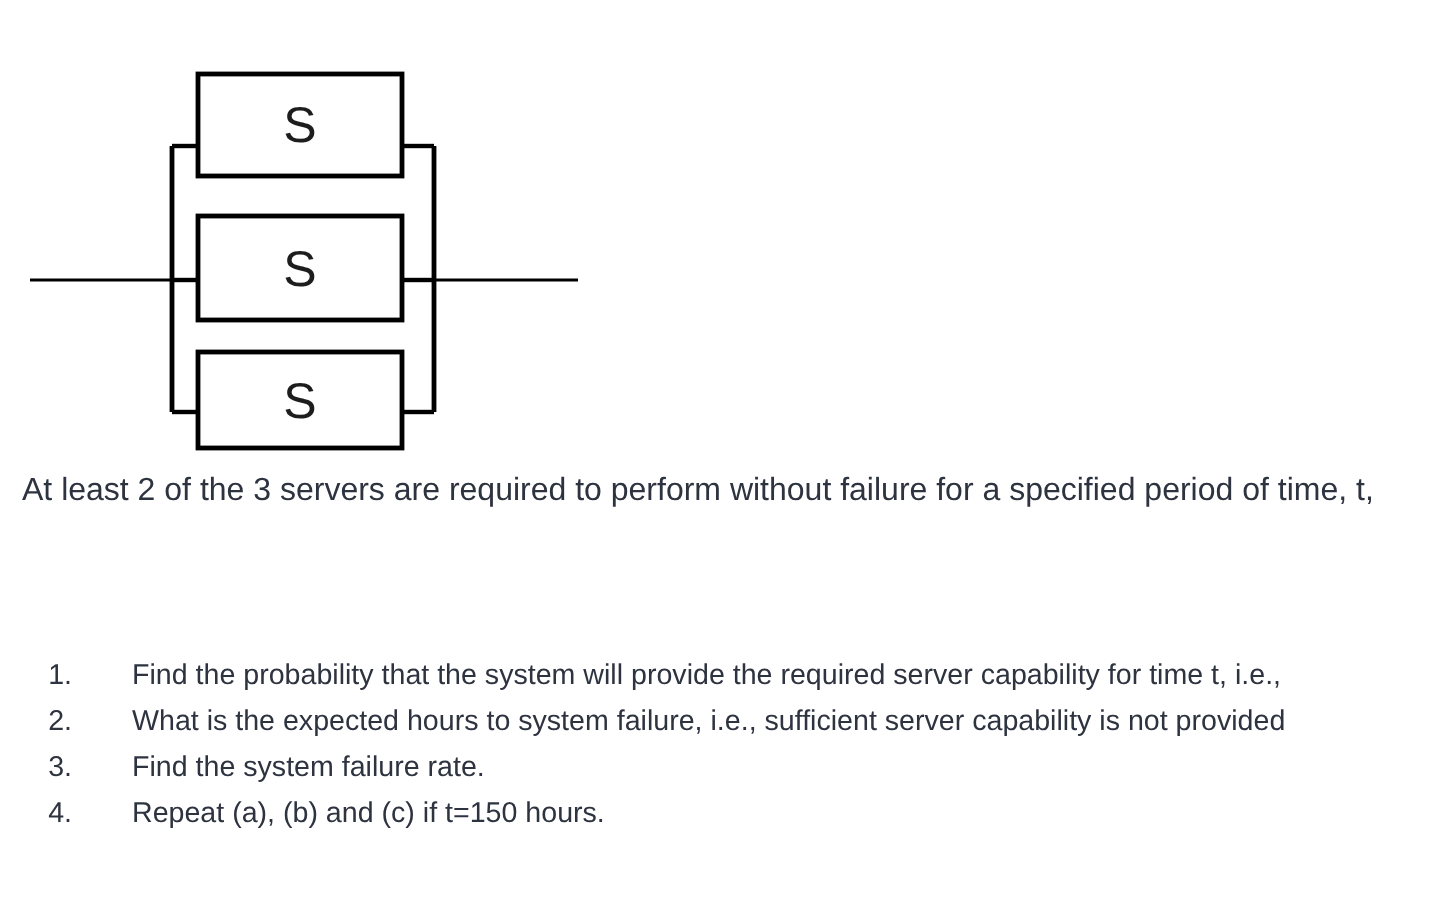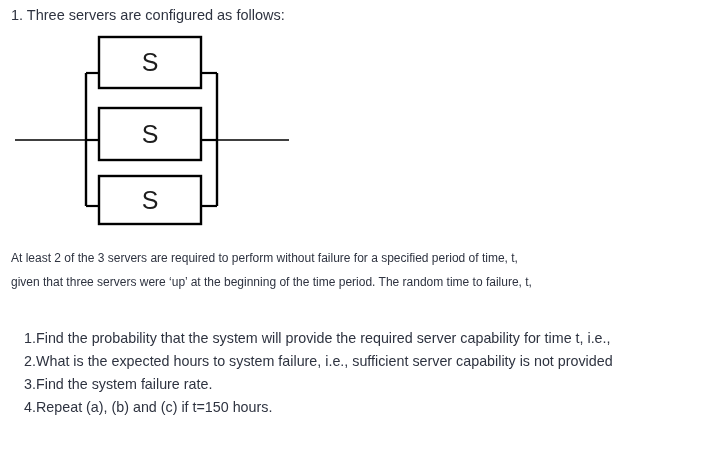--- a/index.html
+++ b/index.html
@@ -41,23 +41,23 @@
     top: 28px;
     width: 320px;
     height: 205px;
   }
   .diagram svg { display: block; }
 
   
   .body-para {
     position: absolute;
     left: 11px;
-    top: 246px;
+    top: 234px;
     width: 700px;
-    font-size: 12px;
+    font-size: 16px;
     line-height: 24px;
     color: #2e3340;
   }
   .body-para .line { white-space: nowrap; }
 
   
   .task-list {
     position: absolute;
     left: 11px;
     top: 327px;
@@ -72,28 +72,27 @@
     margin-bottom: 0px;
   }
   .task-num {
     position: absolute;
     left: 9px;
     top: 0;
     width: 16px;
     text-align: right;
   }
   .task-text { display: block; }
-  .task-text .wrap { display: block; }
+  .task-text .wrap { display: block; margin-left: 30px; }
 </style>
 </head>
 <body>
 
 <div class="page">
 
-  <div class="stem">1. Three servers are configured as follows:</div>
 
   <div class="diagram">
     <svg width="320" height="205" viewBox="0 0 320 205" xmlns="http://www.w3.org/2000/svg">
 
       <line x1="15" y1="112" x2="86" y2="112" stroke="#000000" stroke-width="1.6"></line>
 
       <line x1="217" y1="112" x2="289" y2="112" stroke="#000000" stroke-width="1.6"></line>
 
       <line x1="86" y1="45" x2="86" y2="178" stroke="#000000" stroke-width="2.4"></line>
 
@@ -114,21 +113,20 @@
       <rect x="99" y="80" width="102" height="52" fill="#ffffff" stroke="#000000" stroke-width="2.4"></rect>
       <text x="150" y="115" text-anchor="middle" font-family="Liberation Sans, sans-serif" font-size="25" fill="#1d1d1d">S</text>
 
       <rect x="99" y="148" width="102" height="48" fill="#ffffff" stroke="#000000" stroke-width="2.4"></rect>
       <text x="150" y="181" text-anchor="middle" font-family="Liberation Sans, sans-serif" font-size="25" fill="#1d1d1d">S</text>
     </svg>
   </div>
 
   <div class="body-para">
     <div class="line">At least 2 of the 3 servers are required to perform without failure for a specified period of time, t,</div>
-    <div class="line">given that three servers were ‘up’ at the beginning of the time period. The random time to failure, t,</div>
   </div>
 
   <div class="task-list">
 
     <div class="task-item">
       <span class="task-num">1.</span>
       <span class="task-text">
         <span class="wrap">Find the probability that the system will provide the required server capability for time t, i.e.,</span>
       </span>
     </div>

